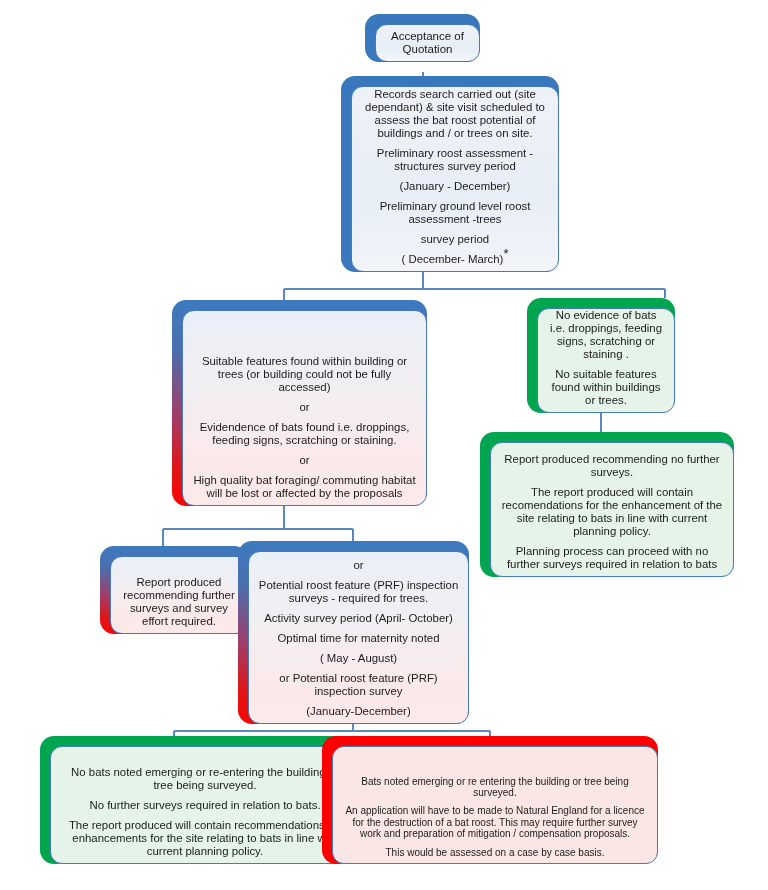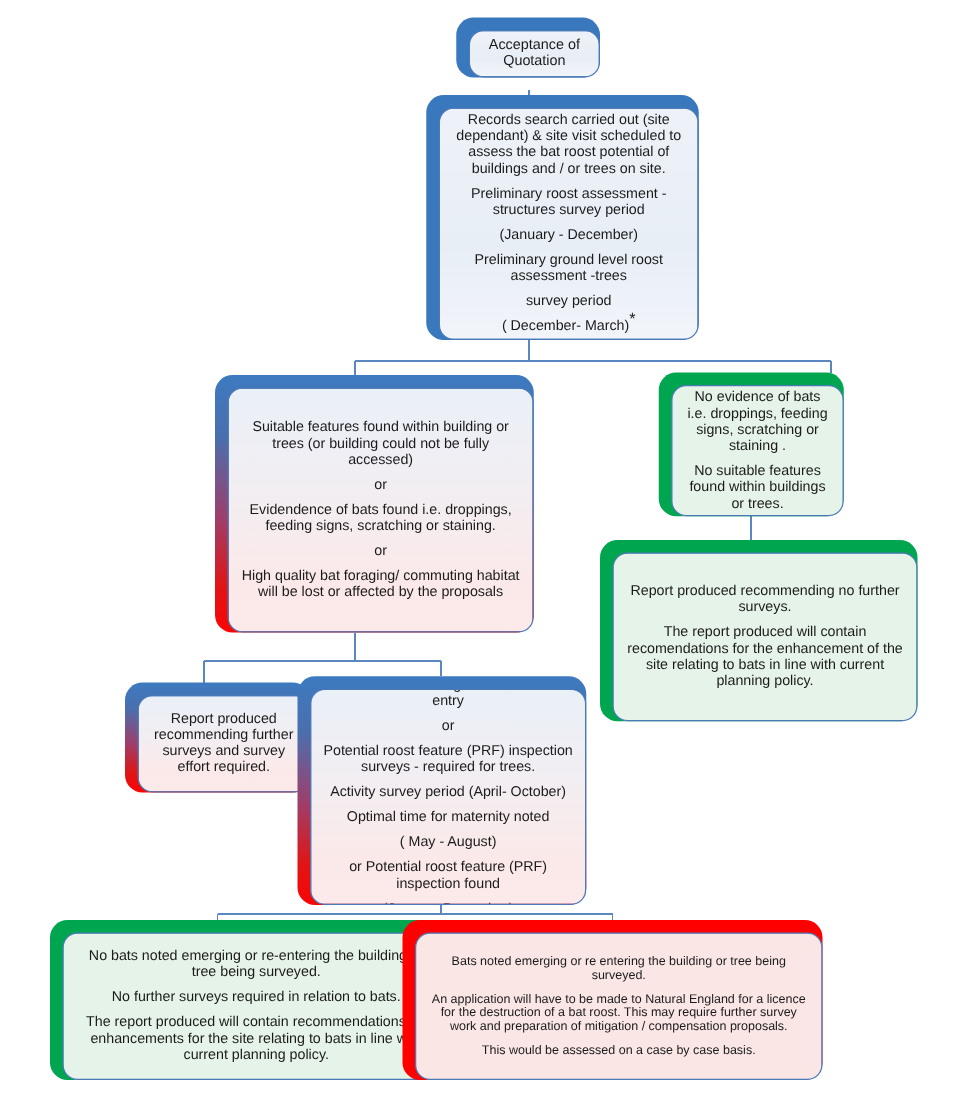--- a/index.html
+++ b/index.html
@@ -47,21 +47,21 @@
     left: 10px;
     top: 10px;
     width: calc(100% - 10px);
     height: calc(100% - 10px);
     box-sizing: border-box;
     border: 1px solid #4a79b8;
     border-radius: 12px;
     display: flex;
     flex-direction: column;
     align-items: center;
-    justify-content: center;
+    justify-content: flex-end;
     padding: 5px 9px;
     overflow: hidden;
   }
   .node p {
     margin: 0 0 7px 0;
     text-align: center;
     color: #1b1b1b;
     line-height: 1.14;
   }
   .node p:last-child { margin-bottom: 0; }
@@ -165,40 +165,41 @@
       <p>No evidence of bats i.e. droppings, feeding signs, scratching or staining .</p>
       <p>No suitable features found within buildings or trees.</p>
     </div>
   </div>
 
   <div class="node" id="node-reportnofurther">
     <div class="backing back-green"></div>
     <div class="card fill-greenish">
       <p>Report produced recommending  no further surveys.</p>
       <p>The report produced will contain recomendations for the enhancement of the site relating  to bats in line with current planning policy.</p>
+      <p>Planning process  can proceed with no further surveys required in relation to bats</p>
     </div>
   </div>
 
   <div class="node" id="node-reportfurther">
     <div class="backing back-bluered"></div>
     <div class="card fill-bluepink">
       <p>Report produced recommending further surveys and survey effort required.</p>
     </div>
   </div>
 
   <div class="node" id="node-furtherdusk">
     <div class="backing back-bluered"></div>
     <div class="card fill-bluepink">
       <p>Further dusk emergence / dawn re-entry</p>
       <p>or</p>
       <p>Potential roost feature (PRF) inspection surveys - required for trees.</p>
       <p>Activity survey period (April- October)</p>
       <p>Optimal time for maternity noted</p>
       <p>( May - August)</p>
-      <p>or Potential roost feature (PRF) inspection found</p>
+      <p>or Potential roost feature (PRF) inspection survey</p>
       <p>(January-December)</p>
     </div>
   </div>
 
   <div class="node" id="node-nobats">
     <div class="backing back-green"></div>
     <div class="card fill-greenish">
       <p>No bats noted emerging or re-entering the building or tree being surveyed.</p>
       <p>No further surveys required in relation to bats.</p>
       <p>The report produced will contain recommendations for enhancements for the site relating to bats in line with current planning policy.</p>

